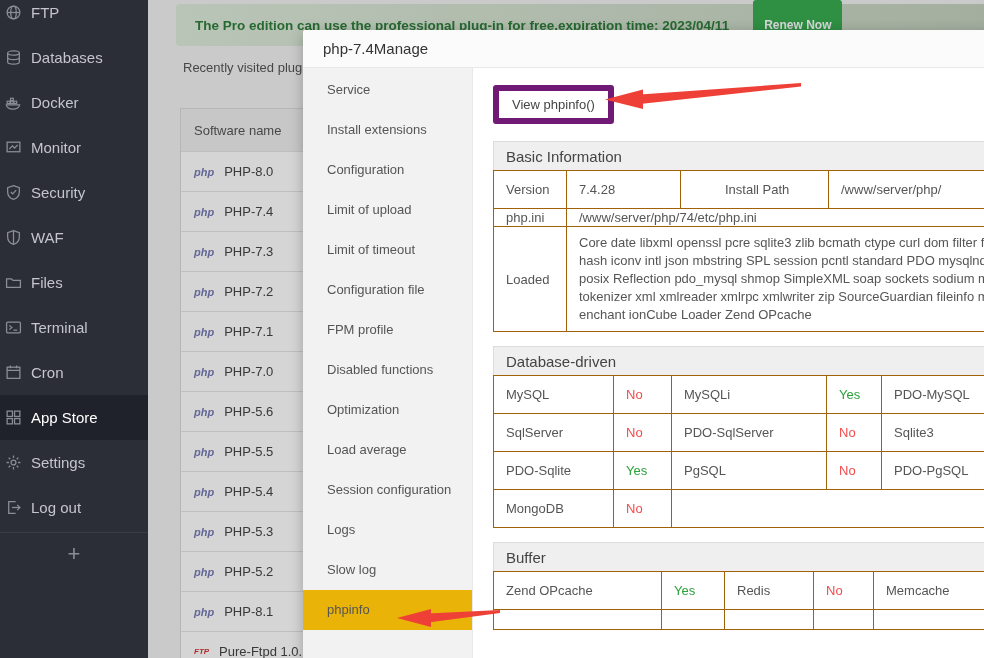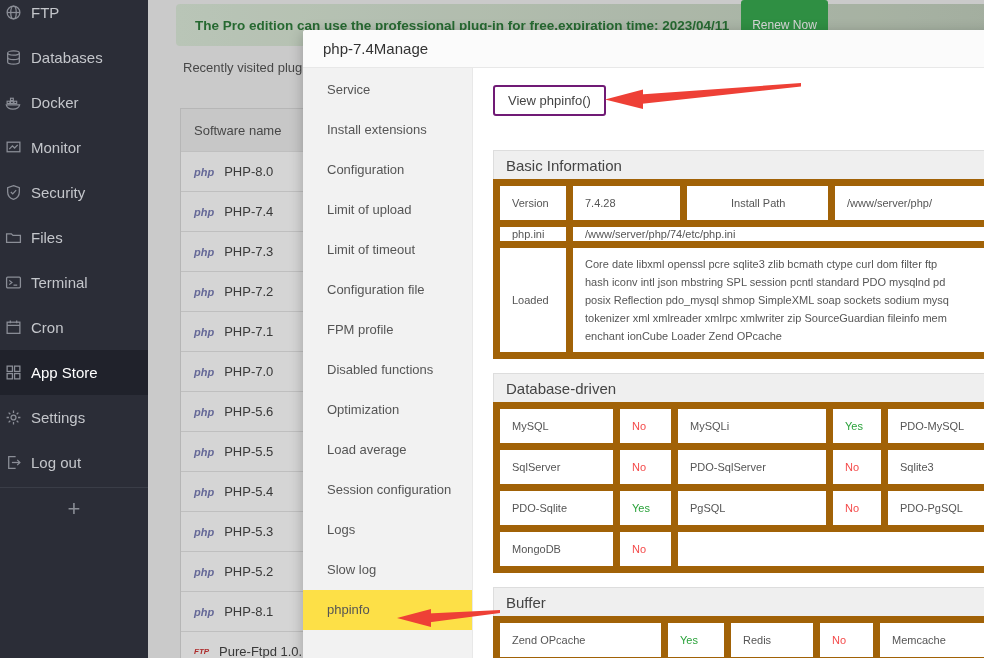--- a/index.html
+++ b/index.html
@@ -14,44 +14,44 @@
   .side-item.active { background:#20222b; color:#fff; }
   .side-icon { width:17px; height:17px; margin-right:9px; color:#8b8e97; flex:0 0 auto; }
   .side-icon svg { width:17px; height:17px; display:block; }
   .side-divider { border-top:1px solid #3a3d47; margin-top:2px; }
   .side-add { height:42px; display:flex; align-items:center; justify-content:center; color:#8a8d95; font-size:22px; cursor:pointer; }
 
   
   .main-bg { position:absolute; left:148px; top:0; right:0; bottom:0; background:#f0f0f0; z-index:1; }
   .banner { position:absolute; left:28px; top:4px; width:820px; height:42px; background:linear-gradient(to right,#dcead9,#c2cfbd); border-radius:4px; display:flex; align-items:center; padding-left:19px; }
   .banner-text { color:#2e7d3b; font-weight:bold; font-size:13.5px; }
-  .banner-btn { margin-left:12px; background:#38aa50; color:#fff; font-size:12px; padding:18px 11px; border:none; border-radius:3px; cursor:pointer; }
+  .banner-btn { margin-left:24px; background:#38aa50; color:#fff; font-size:12px; padding:18px 11px; border:none; border-radius:3px; cursor:pointer;font-weight:bold; }
   .bg-title { position:absolute; left:35px; top:60px; font-size:13px; color:#555; }
   .bg-table { position:absolute; left:32px; top:108px; width:330px; background:#fdfdfd; border:1px solid #d8d8d8; }
   .bg-thead { height:42px; background:#ececec; display:flex; align-items:center; padding-left:13px; font-size:13px; color:#555; }
   .bg-row { height:40px; display:flex; align-items:center; padding-left:13px; border-top:1px solid #e3e3e3; background:#fdfdfd; font-size:13px; color:#444; cursor:pointer; }
   .badge { font-style:italic; font-weight:bold; margin-right:10px; }
   .badge[data-badge="php"] { color:#777bb3; font-size:11px; }
   .badge[data-badge="ftp"] { color:#cf3434; font-size:8px; }
   .overlay { position:absolute; left:148px; top:0; right:0; bottom:0; background:rgba(0,0,0,0.155); z-index:3; }
 
   
   .modal { position:absolute; left:303px; top:30px; width:1130px; height:640px; background:#fff; z-index:10; border-radius:3px 0 0 0; box-shadow:0 3px 14px rgba(0,0,0,.25); display:flex; flex-direction:column; }
   .modal-header { height:38px; flex:0 0 auto; background:#fbfbfb; border-bottom:1px solid #e8e8e8; line-height:37px; padding-left:20px; font-size:15px; color:#333; border-radius:3px 0 0 0; }
   .modal-body { flex:1; display:flex; min-height:0; }
   .modal-menu { width:170px; flex:0 0 auto; background:#f2f2f2; border-right:1px solid #e8e8e8; padding-top:2px; }
   .mitem { height:40px; line-height:40px; padding-left:24px; font-size:13px; color:#555; cursor:pointer; white-space:nowrap; }
-  .mitem.active { background:#fde047; }
+  .mitem.active { background:#eab308; }
   .modal-content { flex:1; padding:17px 20px; background:#fff; overflow:hidden; }
-  .btn { display:inline-block; background:#fff; border:2px solid #701a75; border-radius:3px; padding:6px 13px; font-size:13px; color:#444; cursor:pointer; margin-bottom:34px; font-family:"Liberation Sans",sans-serif; }
+  .btn { display:inline-block; background:#fff; border:6px solid #701a75; border-radius:3px; padding:6px 13px; font-size:13px; color:#444; cursor:pointer; margin-bottom:17px; font-family:"Liberation Sans",sans-serif; }
 
   .section { width:700px; margin-bottom:14px; }
   .sec-h { height:30px; line-height:29px; background:#efefef; border:1px solid #ddd; padding-left:12px; font-size:15px; color:#444; }
   table.info { width:700px; border-collapse:collapse; margin-top:-1px; table-layout:fixed; }
-  table.info td { border:7px solid #a16207; padding:11px 12px; font-size:11px; color:#555; vertical-align:middle; background:#fff; overflow:hidden; }
+  table.info td { border:1px solid #a16207; padding:11px 12px; font-size:13px; color:#555; vertical-align:middle; background:#fff; overflow:hidden; }
   .tbl-basic td:nth-child(1){ width:73px; }
   .tbl-basic td:nth-child(2){ width:114px;margin-left:36px; }
   .tbl-basic td:nth-child(3){ width:148px;padding-left:44px; }
   .tbl-basic tr.r2 td { padding:1px 12px; }
   .loaded-cell { padding:7px 12px !important; }
   .loaded-line { white-space:nowrap; line-height:18px; }
   .tbl-db td:nth-child(1){ width:120px; }
   .tbl-db td:nth-child(2){ width:58px; }
   .tbl-db td:nth-child(3){ width:155px;margin-top:12px; }
   .tbl-db td:nth-child(4){ width:55px; }
@@ -200,20 +200,29 @@
         <div class="side-item">
           <span class="side-icon">
             <svg viewBox="0 0 16 16" fill="none" stroke="currentColor" stroke-width="1.2">
               <path d="M8 1.5l5.5 2v4c0 3.5-2.5 6-5.5 7-3-1-5.5-3.5-5.5-7v-4z"></path>
               <polyline points="5.5,7.5 7.3,9.3 10.5,5.8"></polyline>
             </svg>
           </span>
           <span>Security</span>
         </div>
 
+        <div class="side-item">
+          <span class="side-icon">
+            <svg viewBox="0 0 16 16" fill="none" stroke="currentColor" stroke-width="1.2">
+              <path d="M8 1.5l5.5 2v4c0 3.5-2.5 6-5.5 7-3-1-5.5-3.5-5.5-7v-4z"></path>
+              <line x1="8" y1="1.5" x2="8" y2="14.5"></line>
+            </svg>
+          </span>
+          <span>WAF</span>
+        </div>
 
         <div class="side-item">
           <span class="side-icon">
             <svg viewBox="0 0 16 16" fill="none" stroke="currentColor" stroke-width="1.2">
               <path d="M1.5 12.5v-8h4.5l1.5 1.5h7v6.5z"></path>
             </svg>
           </span>
           <span>Files</span>
         </div>
 

